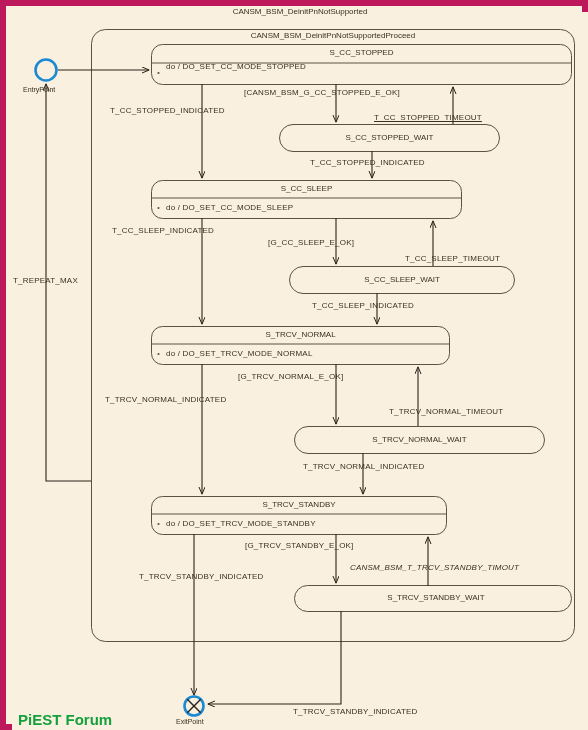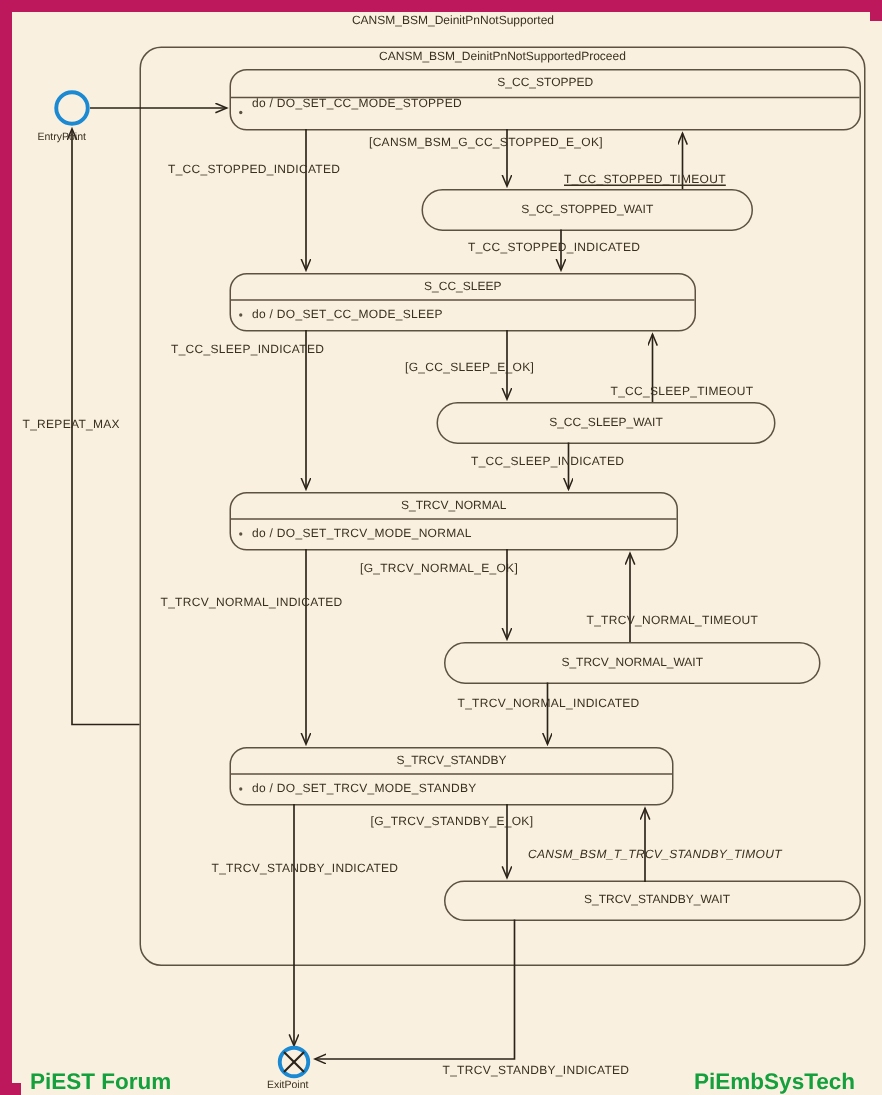--- a/index.html
+++ b/index.html
@@ -6,21 +6,21 @@
   body{
     width:588px;height:730px;
     background:#faf0e0;
     font-family:"Liberation Sans", sans-serif;
     overflow:hidden;
   }
   #root{
     position:relative;
     width:588px;height:730px;
     box-sizing:border-box;
-    border:8px solid #be185d;
+    border:6px solid #be185d;
     background:#faf0e0;
   }
   svg#diagram{position:absolute;left:0;top:0;width:588px;height:730px;}
   .lbl{
     position:absolute;
     font-size:8px;
     color:#3a3020;
     white-space:nowrap;
     letter-spacing:0.2px;
   }
@@ -197,15 +197,14 @@
   <div class="lbl" style="left:287px;top:701px;">T_TRCV_STANDBY_INDICATED</div>
 
   <div class="lbl" style="left:7px;top:270px;">T_REPEAT_MAX</div>
 
   <div class="endpoint-label" style="left:17px;top:80px;">EntryPoint</div>
 
   <div class="endpoint-label" style="left:170px;top:712px;">ExitPoint</div>
 
   <div class="brand" style="left:12px;top:705px;">PiEST Forum</div>
 
-  <div class="brand" style="right:10px;top:705px;">PiEmbSysTech</div>
 
 </div>
 
 </body></html>

